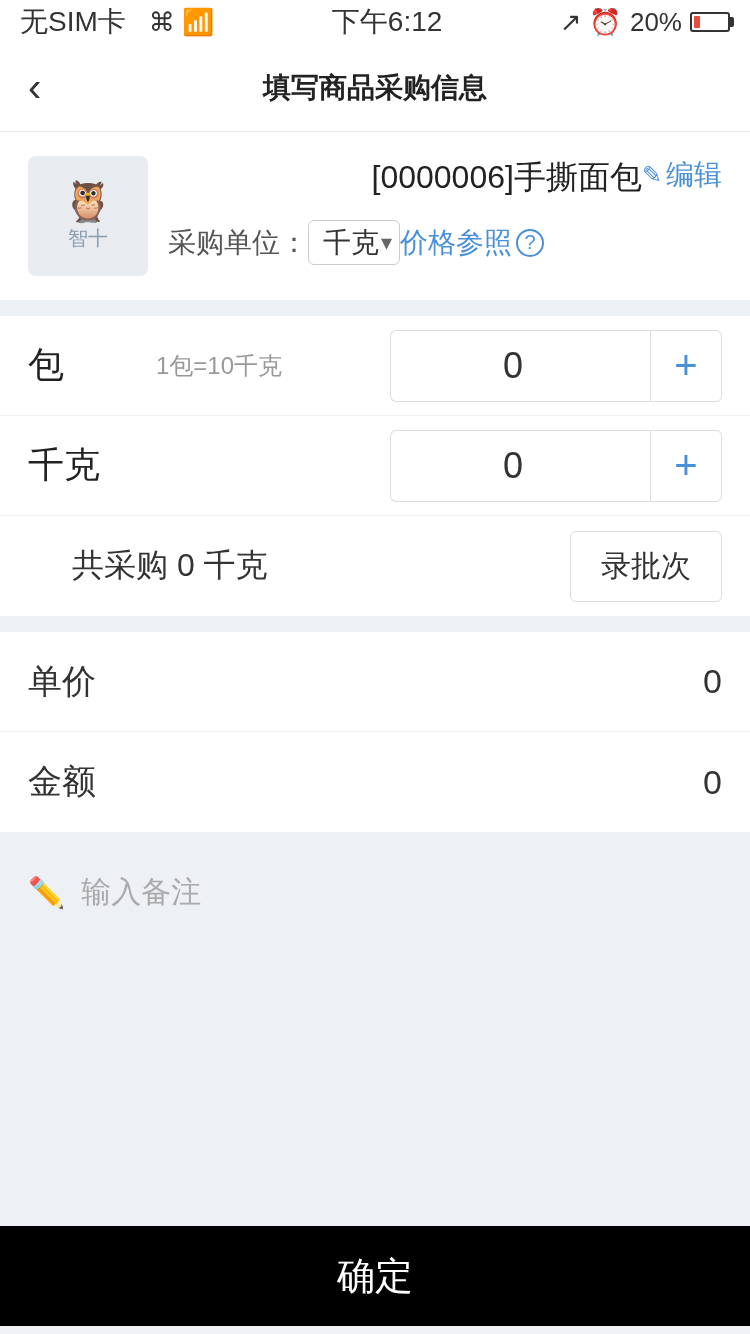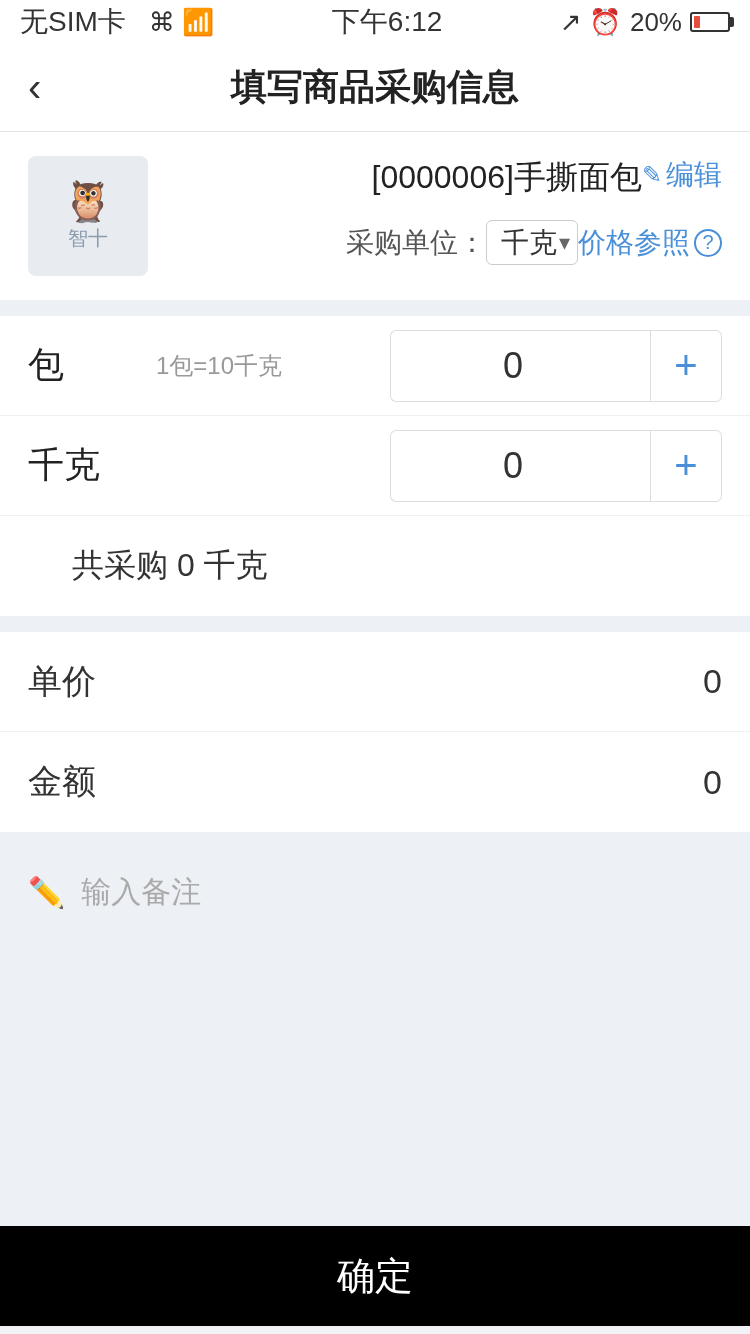--- a/index.html
+++ b/index.html
@@ -63,21 +63,21 @@
       border-bottom: 1px solid #e5e5e5;
     }
     .nav-back {
       position: absolute;
       left: 28px;
       font-size: 40px;
       color: #333;
       cursor: pointer;
     }
     .nav-title {
-      font-size: 36px;
+      font-size: 28px;
       font-weight: 600;
       color: #222;
     }
 
     
     .product-card {
       background: #fff;
       padding: 24px 28px;
       display: flex;
       align-items: flex-start;
@@ -129,21 +129,21 @@
       gap: 4px;
       cursor: pointer;
       white-space: nowrap;
     }
     .edit-icon {
       font-size: 24px;
     }
     .unit-row {
       display: flex;
       align-items: center;
-      justify-content: flex-end;
+      justify-content: flex-start;
       margin-top: 20px;
     }
     .unit-label {
       font-size: 28px;
       color: #555;
     }
     .unit-select {
       border: 1px solid #ccc;
       border-radius: 6px;
       padding: 6px 20px 6px 14px;
@@ -423,20 +423,21 @@
       <span class="form-row-label">千克</span>
       <div class="form-row-right">
         <input type="number" class="qty-input" value="0" style="">
         <div class="qty-plus">+</div>
       </div>
     </div>
   </div>
 
   <div class="total-row">
     <span class="total-text">共采购 0 千克</span>
+    <button class="record-btn">录批次</button>
   </div>
 
   <div class="separator"></div>
 
   <div class="price-section">
     <div class="price-row">
       <span class="price-label">单价</span>
       <span class="price-value">0</span>
     </div>
     <div class="price-row">

